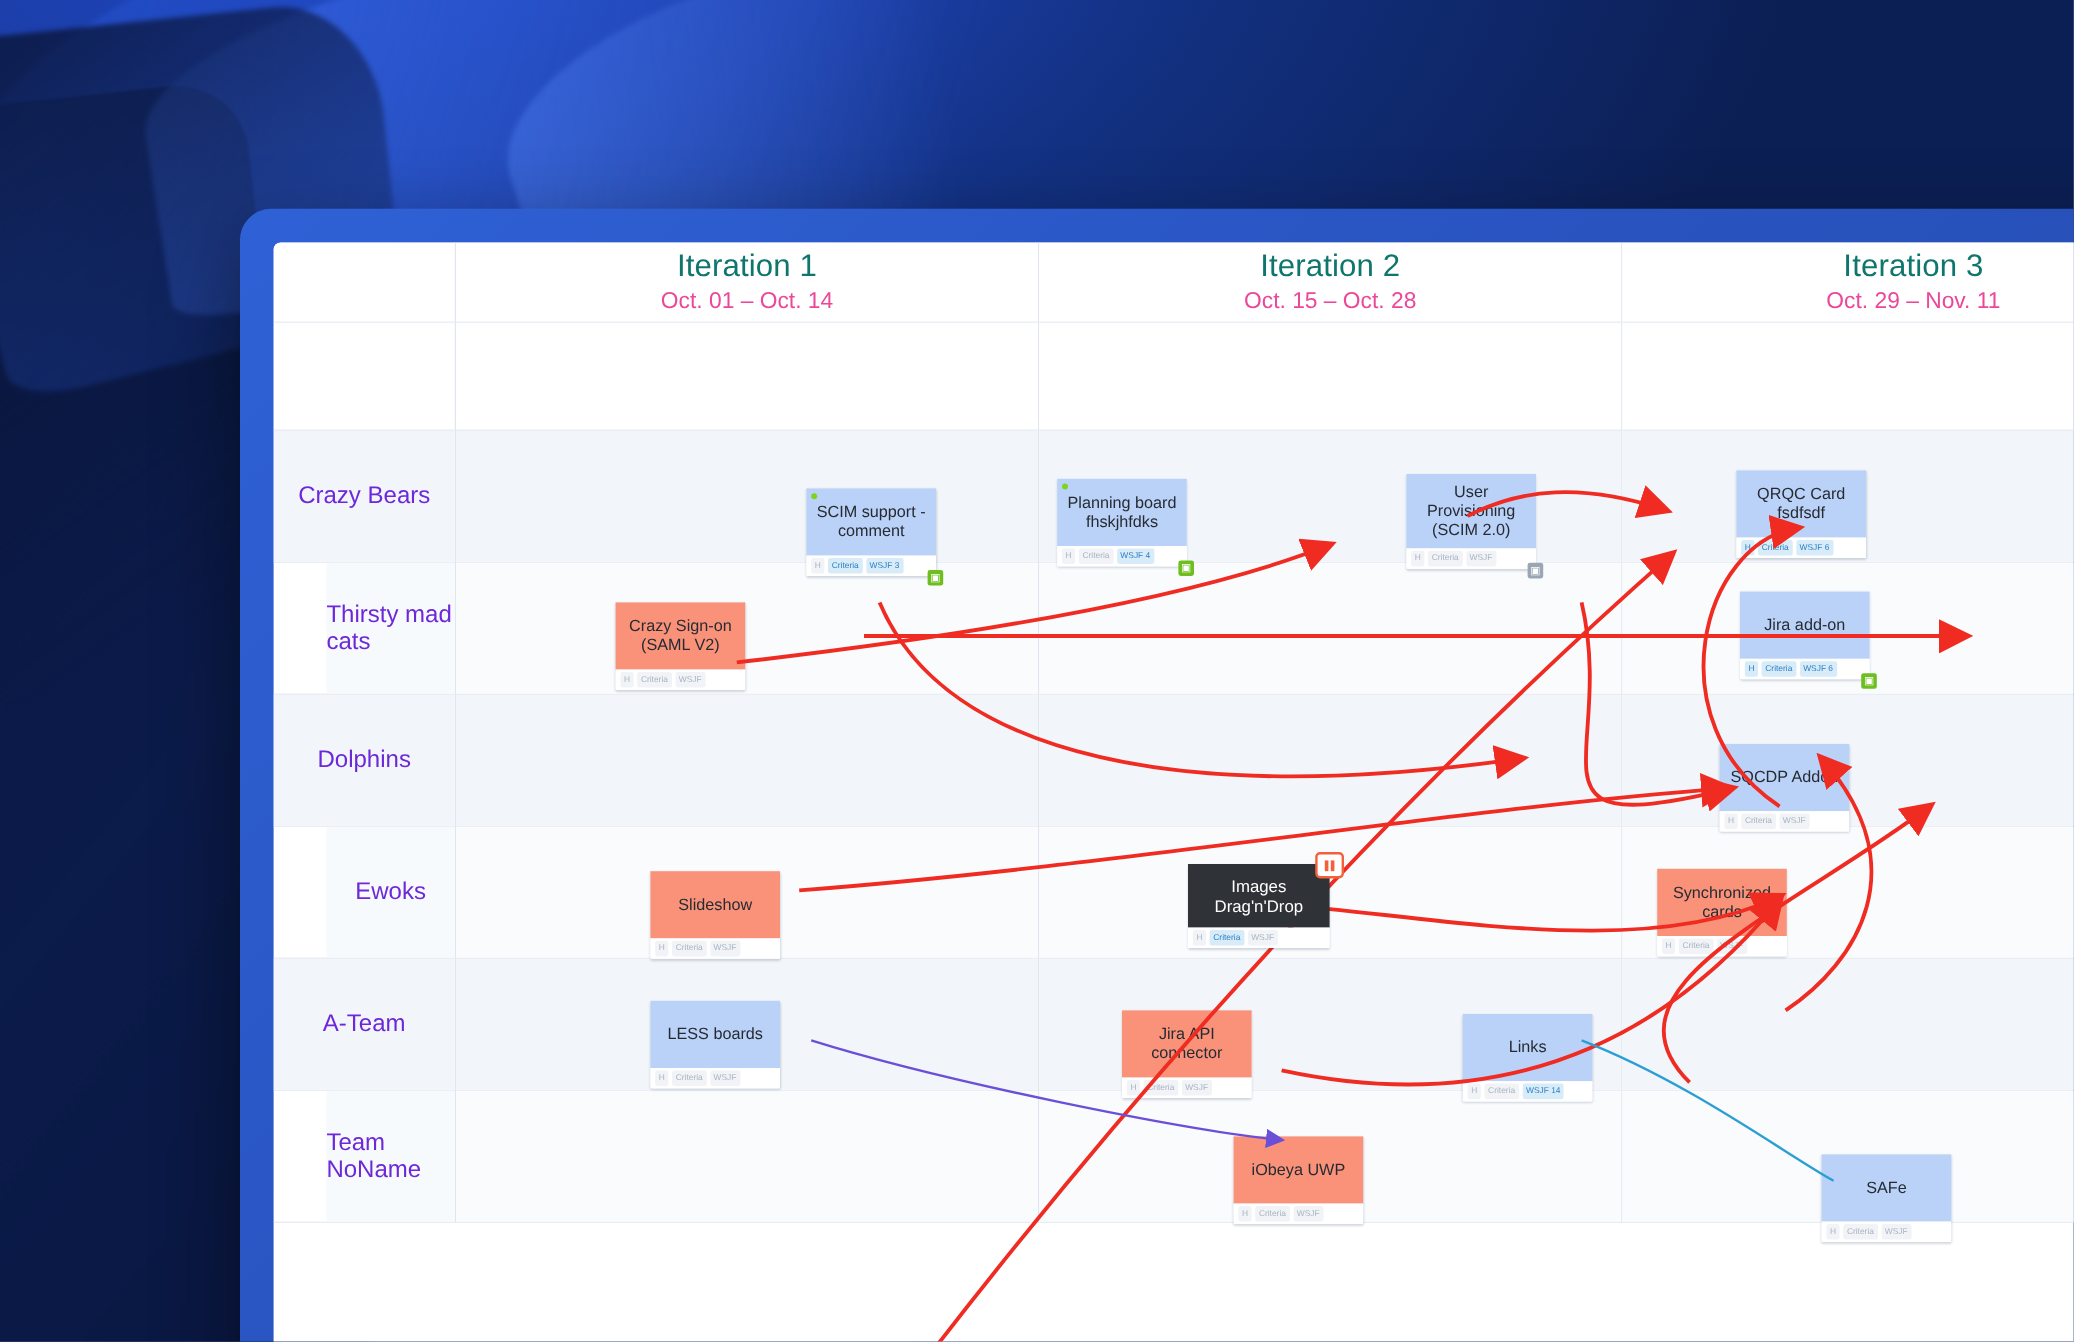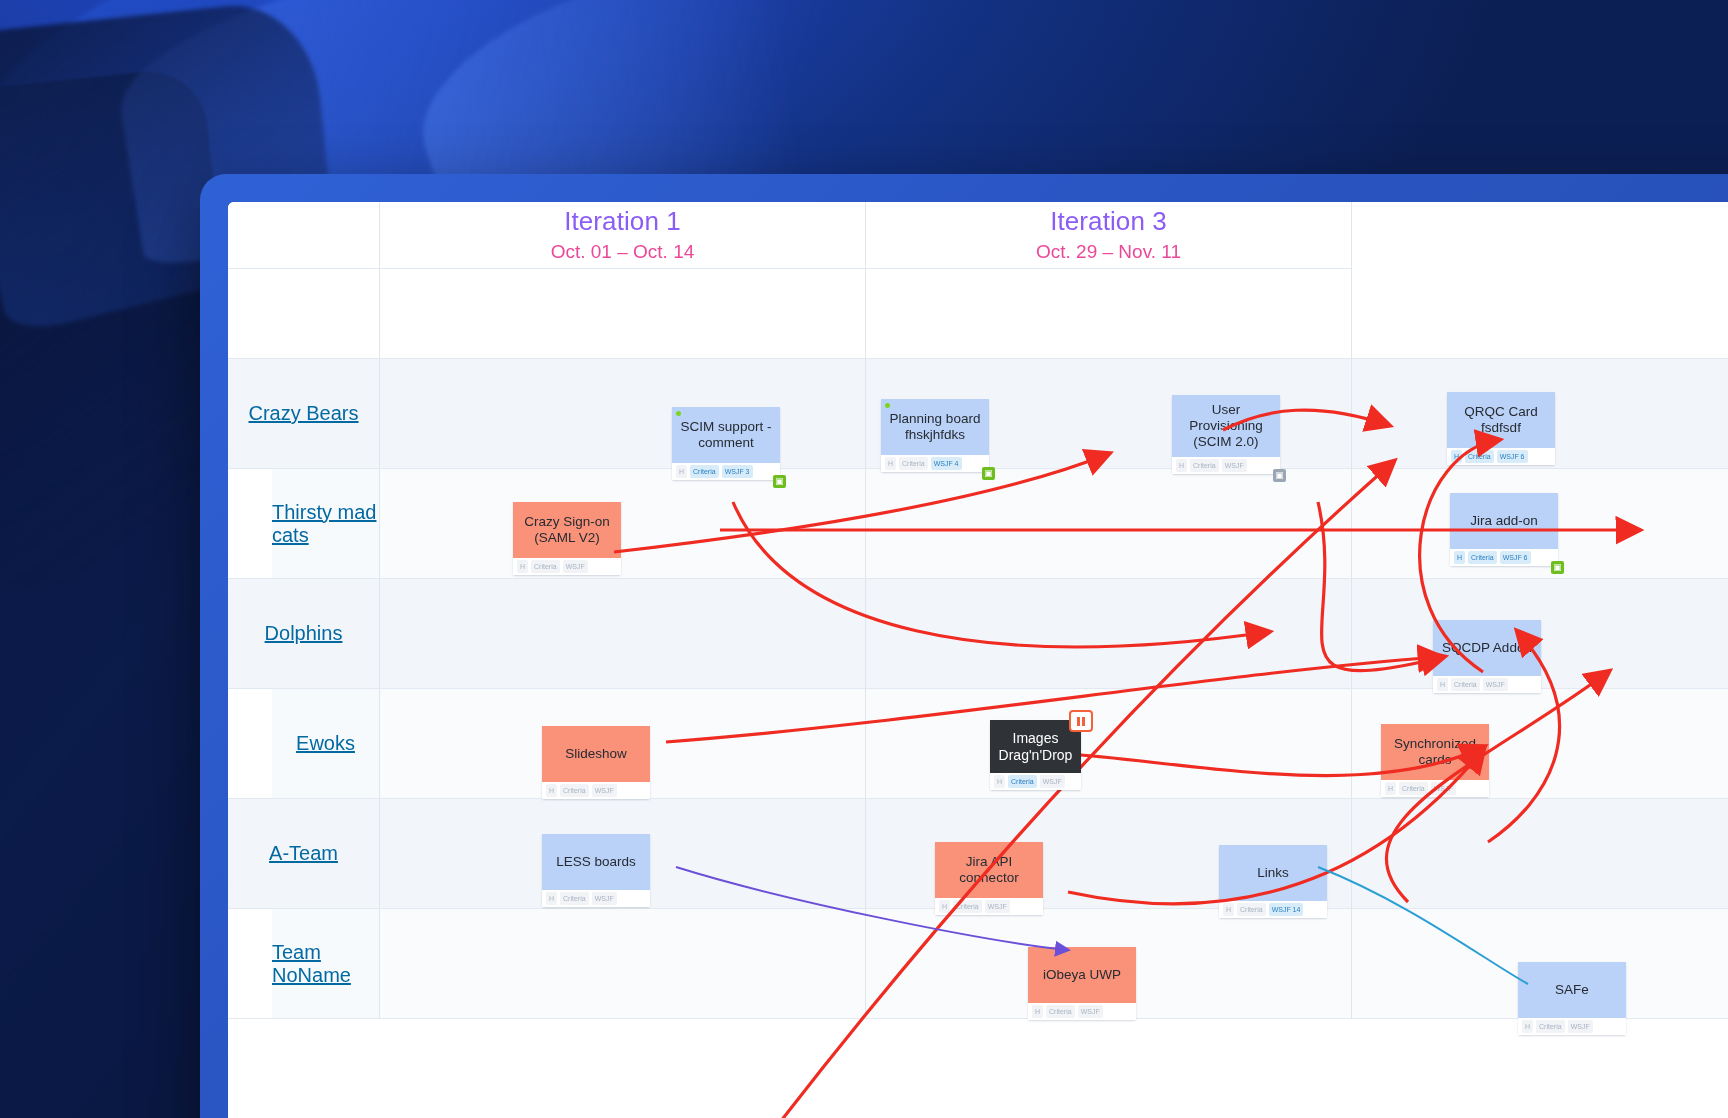--- a/index.html
+++ b/index.html
@@ -56,31 +56,31 @@
   .grid { position:relative; width:1600px; }
   .row { display:flex; }
   .cell { border-right:1px solid #dfe6ee; border-bottom:1px solid #e3e9f0; }
 
   .col-label { width:152px; flex:0 0 152px; }
   .col-it    { width:486px; flex:0 0 486px; }
 
   
   .hdr { height:67px; display:flex; align-items:center; justify-content:center;
          flex-direction:column; background:#fff; }
-  .hdr .t { font-size:26px; color:#8b5cf6; letter-spacing:.1px; line-height:1.1; }
+  .hdr .t { font-size:26px; color:#0f766e; letter-spacing:.1px; line-height:1.1; }
   .hdr .d { font-size:19px; color:#ec4899; margin-top:5px; }
 
   
   .spacer { height:90px; background:#fff; }
 
   
   .team-row { height:110px; }
   .team-name {
     display:flex; align-items:center; justify-content:center;
-    font-size:20px; color:#0369a1; background:#f2f6fa; height:100%;text-decoration:underline;
+    font-size:20px; color:#6d28d9; background:#f2f6fa; height:100%;
   }
   .team-row.alt .team-name { background:#f7fafc;margin-left:44px; }
   .lane { background:#f2f6fa; height:100%; position:relative; }
   .team-row.alt .lane { background:#f9fbfd; }
 
   
   .card {
     position:absolute;
     width:108px;
     border-radius:2px;
@@ -111,21 +111,21 @@
     background:#7ed321;
   }
   .badge-ico {
     position:absolute; right:-6px; bottom:-8px; width:13px; height:13px;
     border-radius:2px; background:#6fbe1f; color:#fff;
     font-size:9px; line-height:13px; text-align:center;
   }
   .badge-ico.grey { background:#9aa6b4; }
 
   
-  .card.dark { width:91px; z-index:9; }
+  .card.dark { width:118px; z-index:9; }
   .card.dark .body {
     background:#2f3236; color:#fff; font-size:14px; padding:10px 6px;
     min-height:50px;
   }
   .pause-btn {
     position:absolute; right:-12px; top:-10px;
     width:24px; height:22px; border-radius:4px;
     background:#fff; border:2px solid #f4603a;
     display:flex; align-items:center; justify-content:center;
   }
@@ -148,20 +148,24 @@
 <div id="device">
   <div id="board">
 
     <div class="grid">
 
       <div class="row">
         <div class="cell col-label hdr"></div>
         <div class="cell col-it hdr">
           <div class="t">Iteration 1</div>
           <div class="d">Oct. 01 – Oct. 14</div>
+        </div>
+        <div class="cell col-it hdr">
+          <div class="t">Iteration 2</div>
+          <div class="d">Oct. 15 – Oct. 28</div>
         </div>
         <div class="cell col-it hdr">
           <div class="t">Iteration 3</div>
           <div class="d">Oct. 29 – Nov. 11</div>
         </div>
       </div>
 
       <div class="row">
         <div class="cell col-label spacer"></div>
         <div class="cell col-it spacer"></div>

